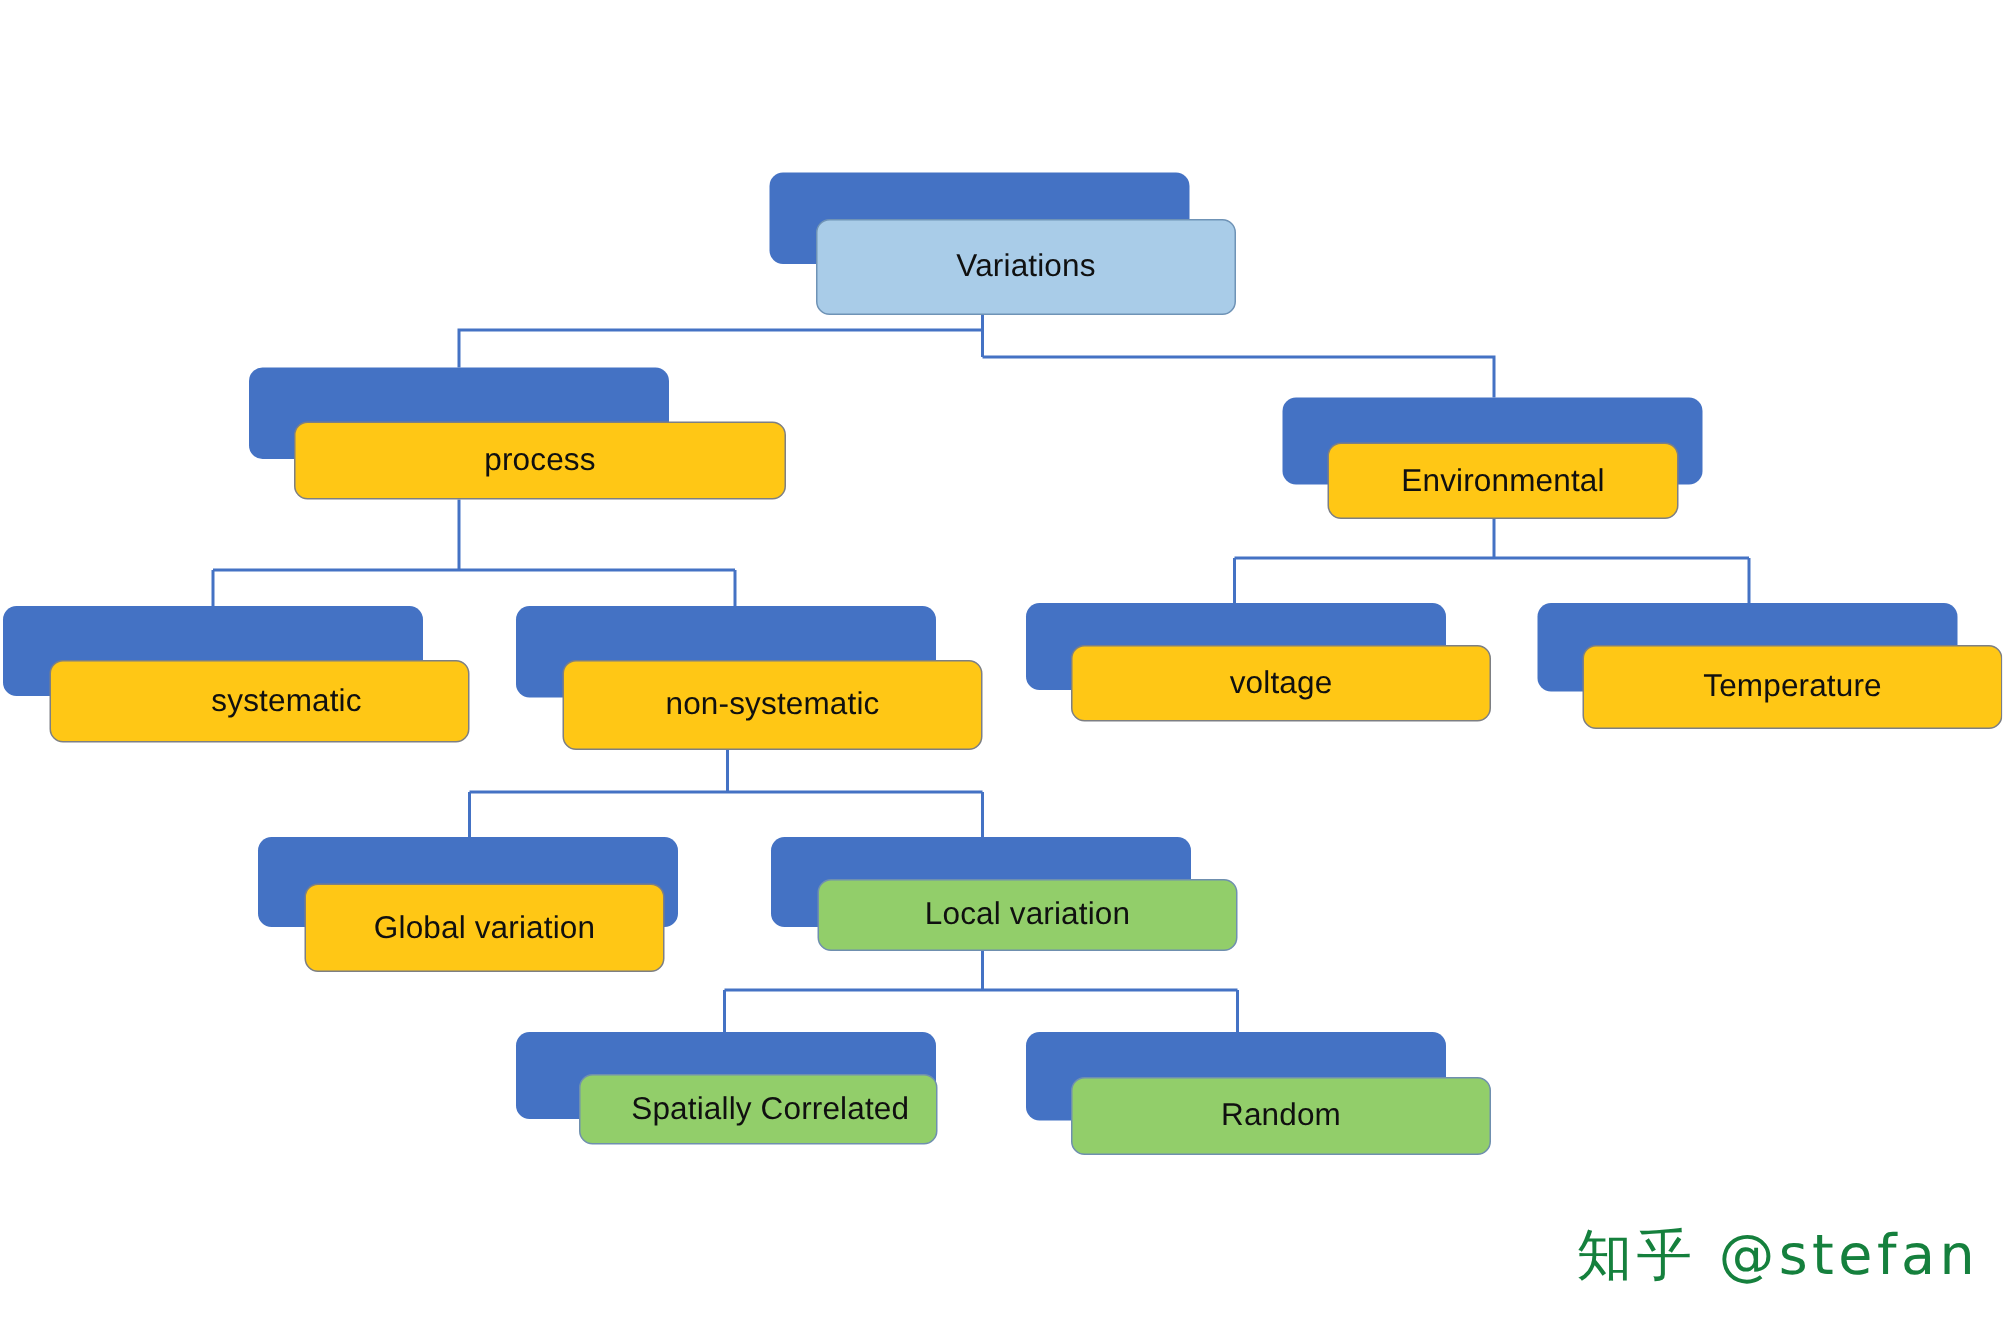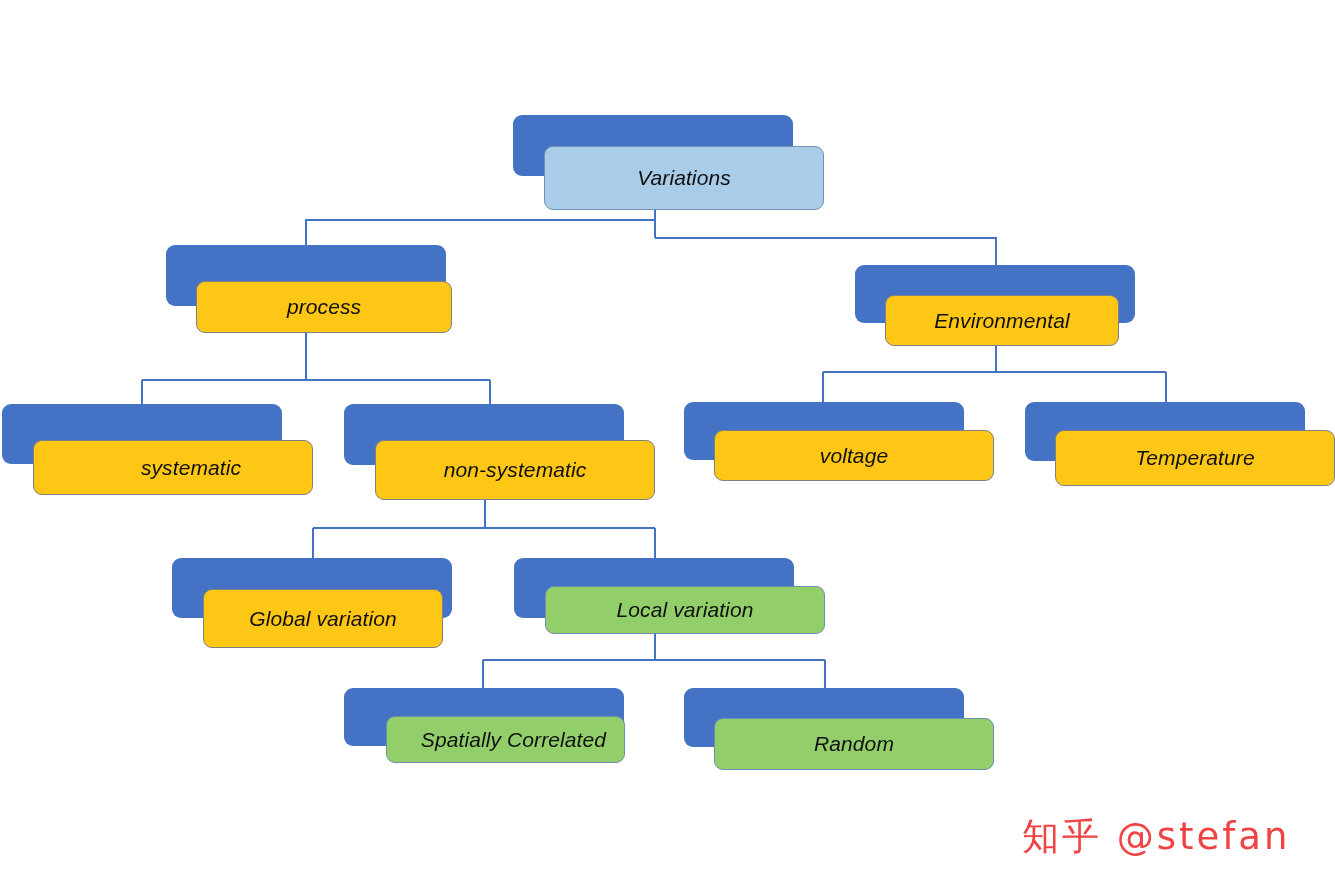--- a/index.html
+++ b/index.html
@@ -41,33 +41,33 @@
     border: 1px solid #6f7f8f;
     box-sizing: border-box;
     display: flex;
     align-items: center;
     justify-content: center;
     color: #101010;
     font-size: 21px;
     line-height: 1.1;
     letter-spacing: .1px;
     white-space: nowrap;
-    font-style: italic;
   }
   .face-blue   { background: #A9CCE8; border-color: #6f93b6; }
   .face-gold   { background: #FFC715; border-color: #7d7f83; }
   .face-green  { background: #92CE6A; border-color: #6f8faf; text-align: center; }
 
   .watermark {
     position: absolute;
-    color: #ef4444;
+    color: #15803d;
     font-size: 37px;
     letter-spacing: 3px;
     white-space: nowrap;
     font-family: "DejaVu Sans", sans-serif;
+    margin-left: 29px;
   }
 </style>
 </head>
 <body>
 
 <div id="canvas">
 
   <svg id="connectors" viewBox="0 0 1335 889" width="1335" height="889">
       <path d="M 655 210 L 655 238" fill="none" stroke="#4472C4" stroke-width="2"></path>
       <path d="M 655 220 L 306 220 L 306 245" fill="none" stroke="#4472C4" stroke-width="2"></path>
@@ -90,21 +90,21 @@
       <path d="M 825 660 L 825 688" fill="none" stroke="#4472C4" stroke-width="2"></path>
     </svg>
 
   <div id="nodes-layer">
       <div class="node" style="left: 0px; top: 0px;">
         <div class="node-shadow" style="left: 513px; top: 115px; width: 280px; height: 61px; background: rgb(68, 114, 196);"></div>
         <div class="node-face face-blue" style="left: 544px; top: 146px; width: 280px; height: 64px;">Variations</div>
       </div>
       <div class="node" style="left: 0px; top: 0px;">
         <div class="node-shadow" style="left: 166px; top: 245px; width: 280px; height: 61px; background: rgb(68, 114, 196);"></div>
-        <div class="node-face face-gold" style="left: 196px; top: 281px; width: 256px; height: 52px; text-align: center;">process</div>
+        <div class="node-face face-gold" style="left: 196px; top: 281px; width: 328px; height: 52px; text-align: center;">process</div>
       </div>
       <div class="node" style="left: 0px; top: 0px;">
         <div class="node-shadow" style="left: 855px; top: 265px; width: 280px; height: 58px; background: rgb(68, 114, 196);"></div>
         <div class="node-face face-gold" style="left: 885px; top: 295px; width: 234px; height: 51px;">Environmental</div>
       </div>
       <div class="node" style="left: 0px; top: 0px;">
         <div class="node-shadow" style="left: 2px; top: 404px; width: 280px; height: 60px; background: rgb(68, 114, 196);"></div>
         <div class="node-face face-gold" style="left: 33px; top: 440px; width: 280px; height: 55px; padding-left: 36px;">systematic</div>
       </div>
       <div class="node" style="left: 0px; top: 0px;">

